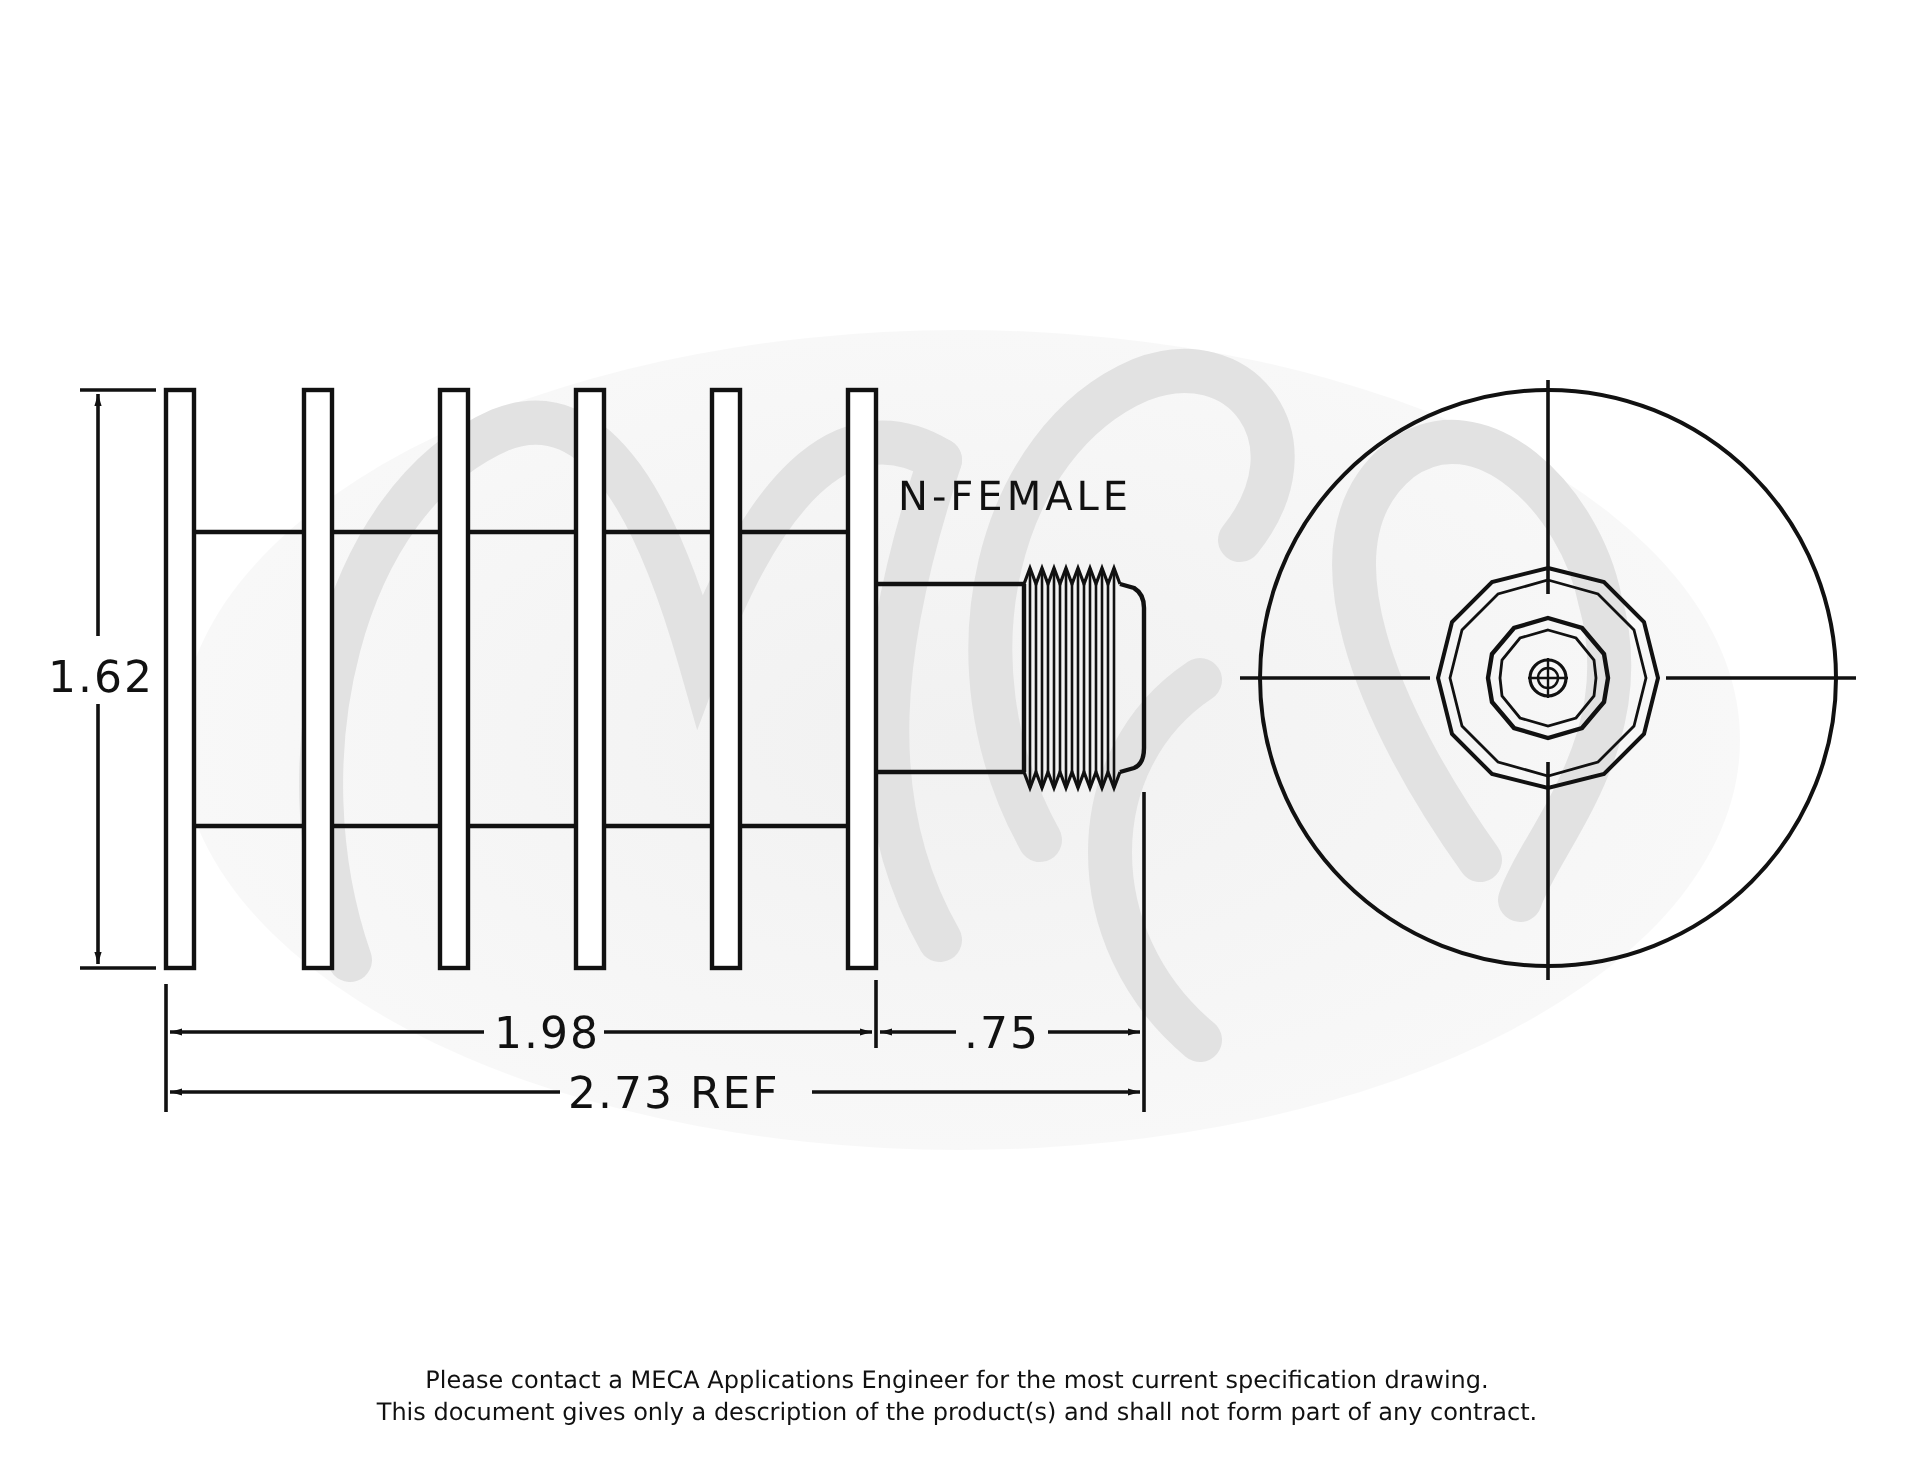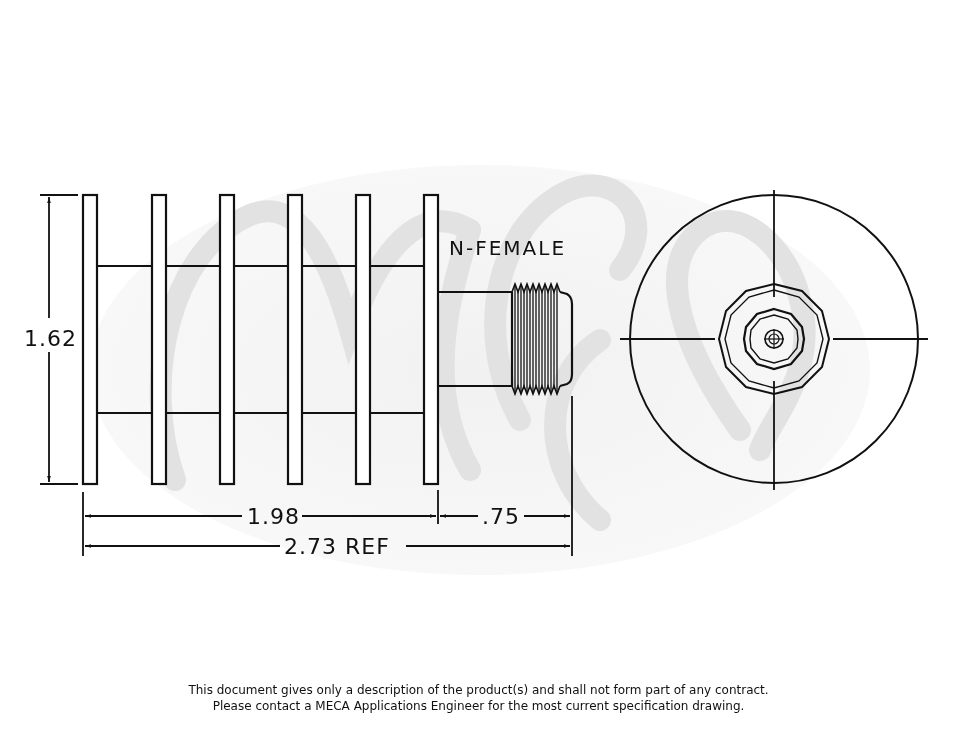--- a/index.html
+++ b/index.html
@@ -117,15 +117,15 @@
   </g>
 
   <text class="dimtext" x="24" y="346">1.62</text>
   <text class="dimtext" x="247" y="524">1.98</text>
   <text class="dimtext" x="482" y="524">.75</text>
   <text class="dimtext" x="284" y="554">2.73 REF</text>
   <text class="label" x="449" y="255">N-FEMALE</text>
 </svg>
 
 <div class="disclaimer">
+  <div>Please contact a MECA Applications Engineer for the most current specification drawing.</div>
   <div>This document gives only a description of the product(s) and shall not form part of any contract.</div>
-  <div>Please contact a MECA Applications Engineer for the most current specification drawing.</div>
 </div>
 
 </body></html>

